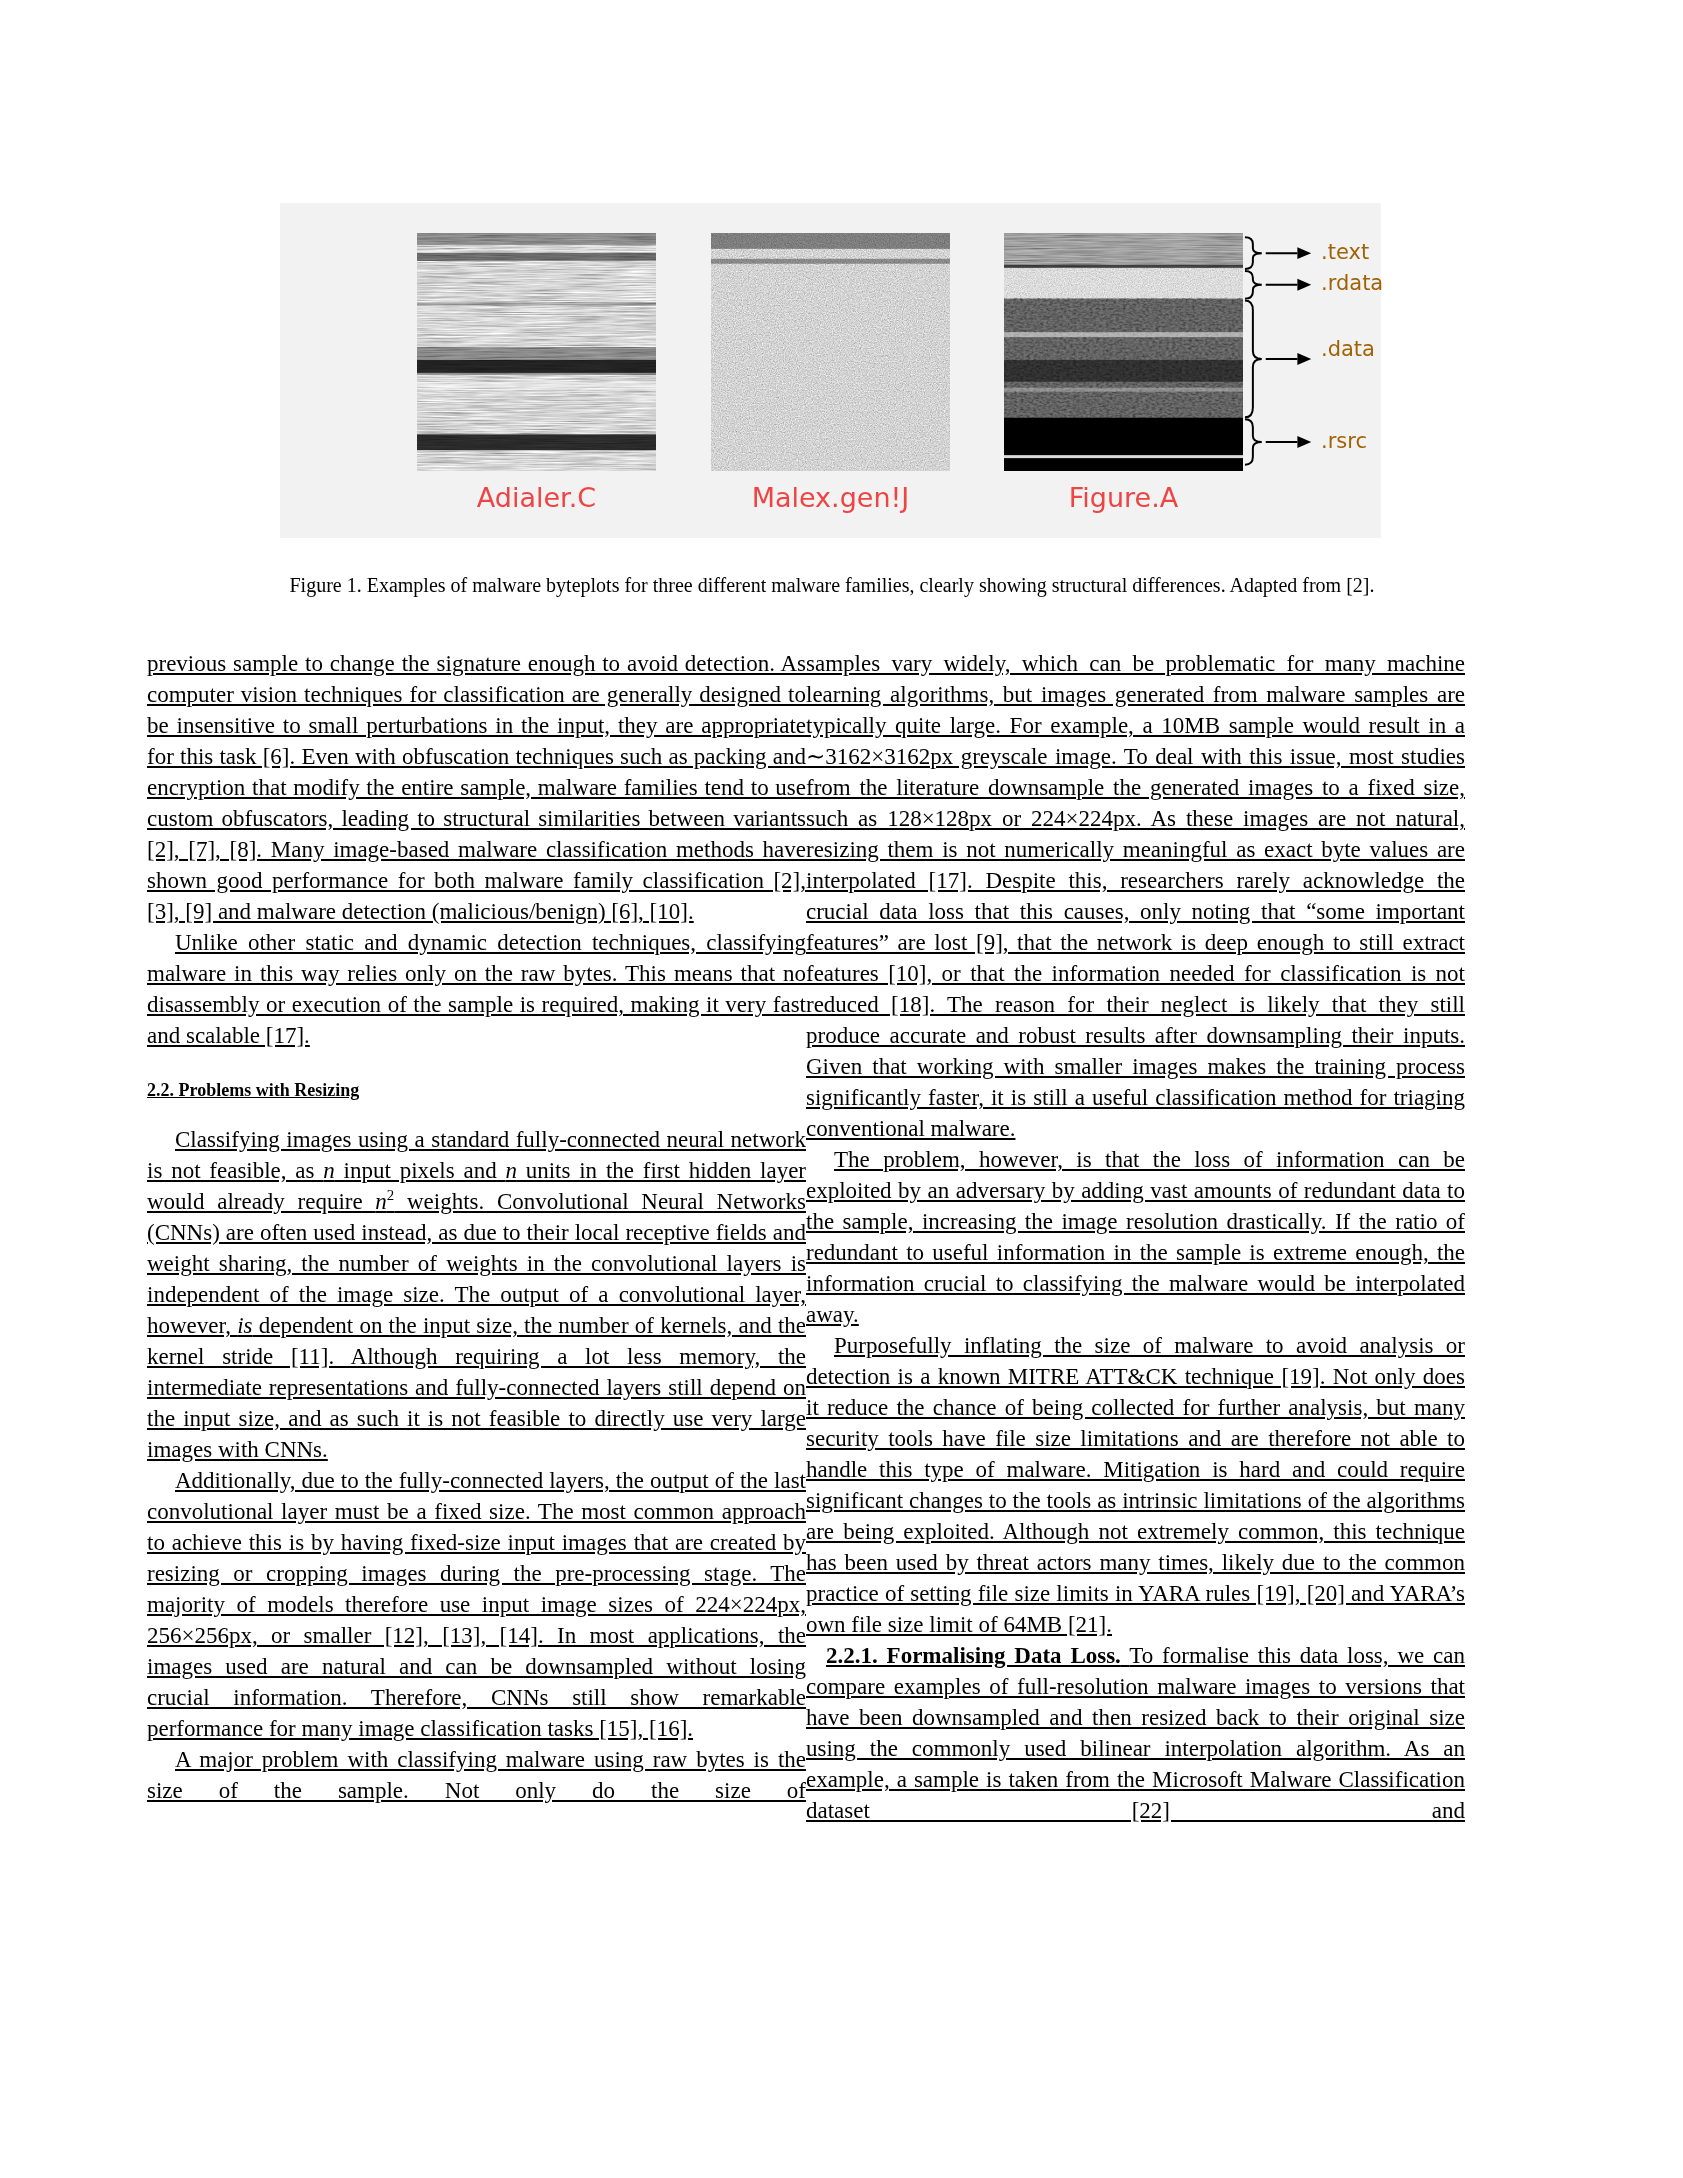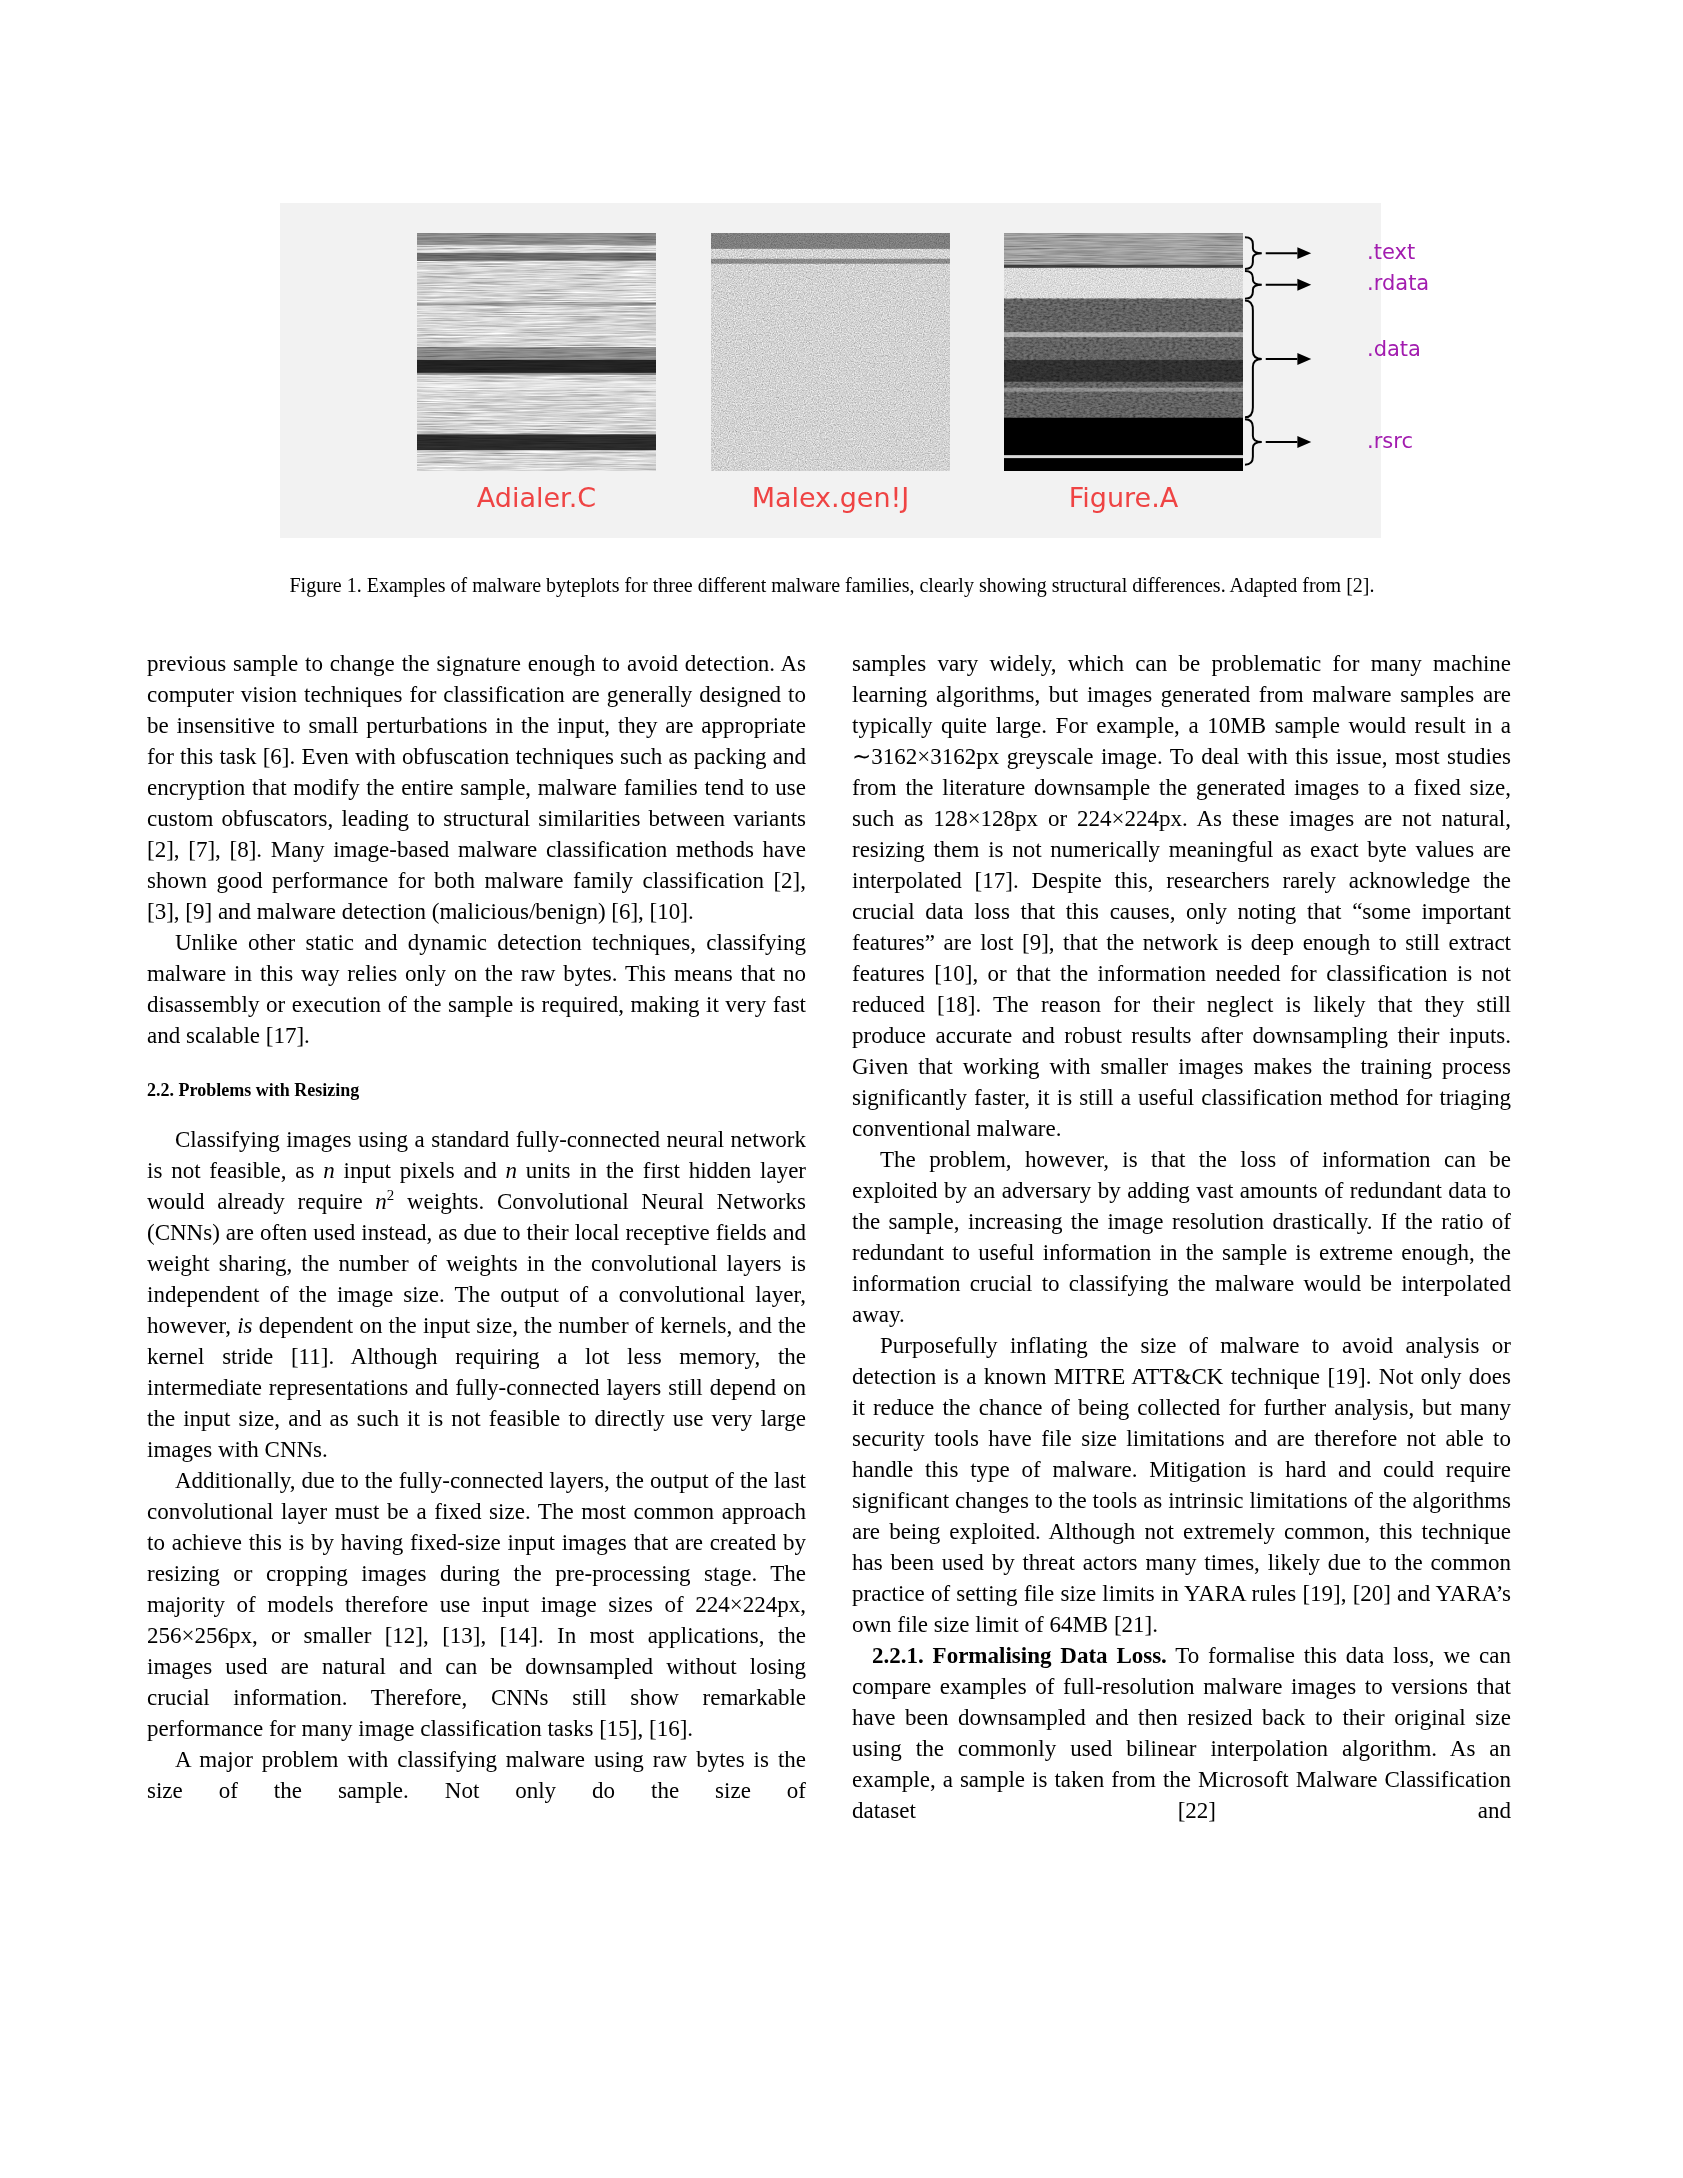--- a/index.html
+++ b/index.html
@@ -14,29 +14,29 @@
   }
   .plot { position:absolute; top:233px; width:239px; height:238px; }
   .plot svg { display:block; }
   .plot-label {
     position:absolute; top:482px; width:239px; text-align:center;
     font-family:"DejaVu Sans", sans-serif; font-size:27px; color:#ef4444;
   }
   .braces { position:absolute; left:1242px; top:233px; }
   .annot {
     position:absolute; left:1321px;
-    font-family:"DejaVu Sans", sans-serif; font-size:21px; color:#a21caf;margin-left:46px;
+    font-family:"DejaVu Sans", sans-serif; font-size:21px; color:#a16207;
   }
   .caption {
     position:absolute; left:149px; top:574px; width:1366px;
     text-align:center; font-size:20px;
   }
   .columns {
     position:absolute; left:147px; top:648px; width:1364px;
-    display:flex; gap:46px;
+    display:flex; text-decoration:underline;
   }
   .col { width:659px; font-size:23px; line-height:31px; text-align:justify; }
   .col p { text-indent:28px; margin:0; }
   .col p.noindent { text-indent:0; }
   .col p.cont { text-align-last:justify; }
   h2.sec { font-size:18px; font-weight:bold; margin:24px 0 18px 0; }
   .subsub { margin-top:18px; text-indent:0 !important; }
   .subsub b { font-weight:bold;margin-left:20px; }
   sup { font-size:65%; line-height:0; }
 </style>

